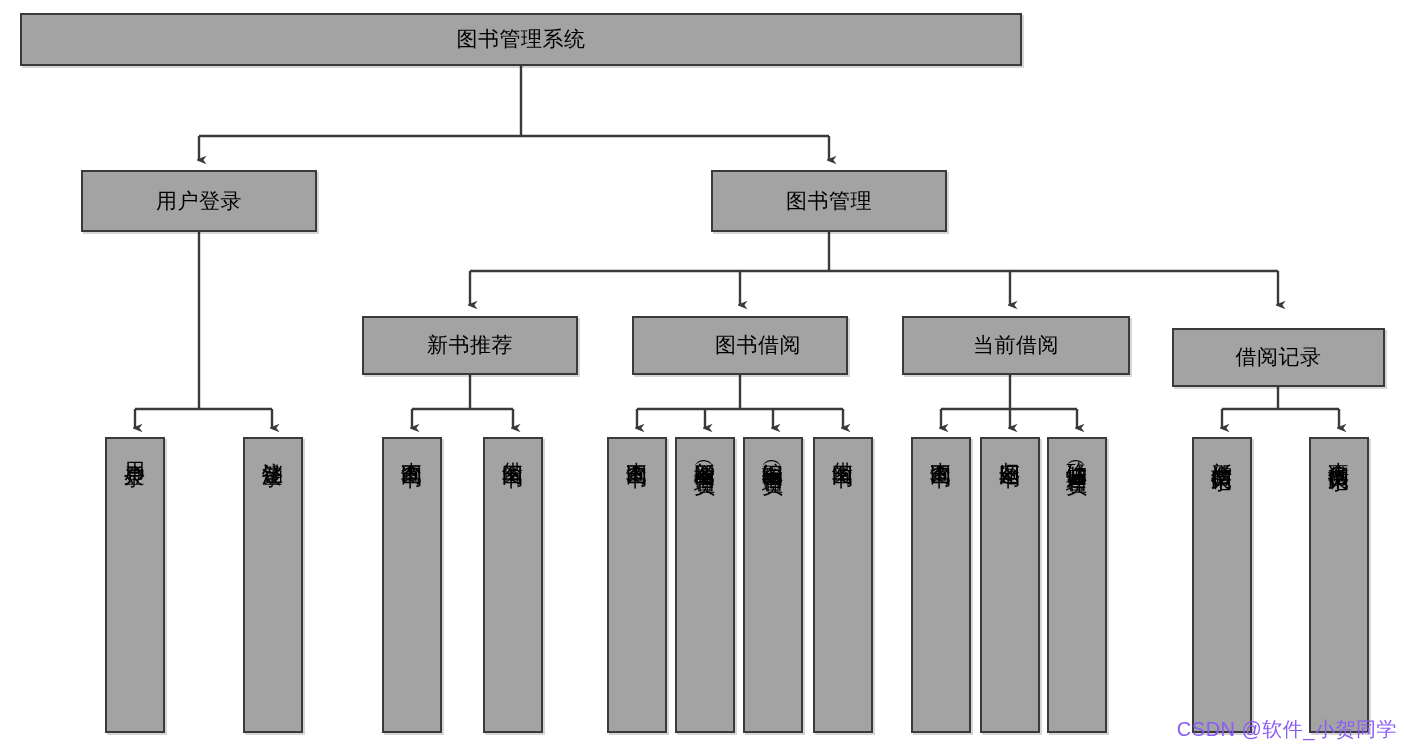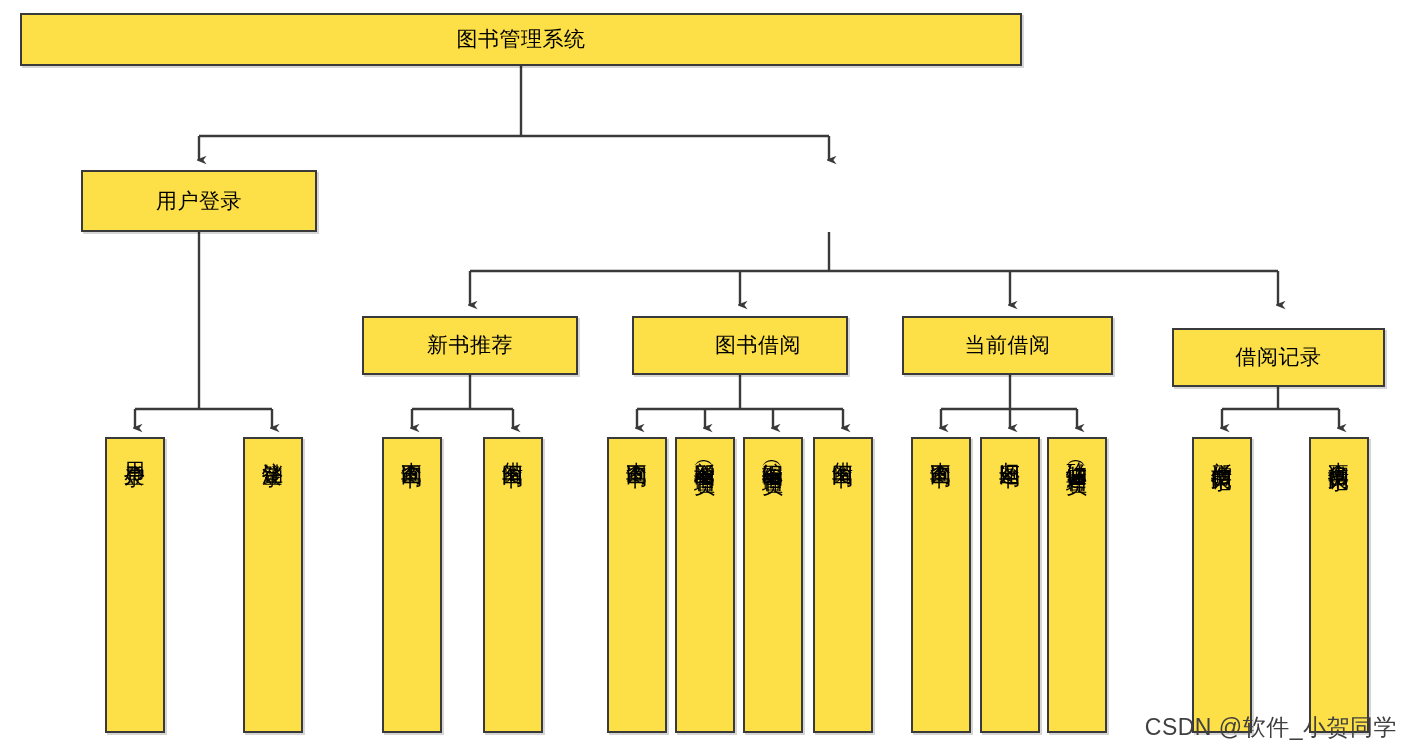--- a/index.html
+++ b/index.html
@@ -21,21 +21,21 @@
     position: absolute;
     left: 0;
     top: 0;
     width: 1405px;
     height: 747px;
     pointer-events: none;
   }
   .node {
     position: absolute;
     box-sizing: border-box;
-    background: #fde047;
+    background: #a3a3a3;
     border: 2px solid #3a3a3a;
     display: flex;
     align-items: center;
     justify-content: center;
     color: #000000;
     box-shadow: 2px 2px 0 rgba(0,0,0,0.16);
   }
   .node .lbl {
     display: block;
     text-align: center;
@@ -55,22 +55,22 @@
     writing-mode: vertical-rl;
     text-orientation: upright;
     font-size: 21px;
     letter-spacing: 2px;
     line-height: 1;
   }
   #watermark {
     position: absolute;
     right: 8px;
     bottom: 4px;
-    font-size: 23px;
-    color: #404040;
+    font-size: 20px;
+    color: #8b5cf6;
     letter-spacing: 0.5px;
     white-space: nowrap;
     margin-top: 32px;
   }
 </style>
 </head>
 <body>
 
 <div id="canvas">
 
@@ -126,30 +126,33 @@
   </svg>
 
   <div class="node h" style="left:20px; top:13px; width:1002px; height:53px;">
     <span class="lbl">图书管理系统</span>
   </div>
 
   <div class="node h" style="left:81px; top:170px; width:236px; height:62px;">
     <span class="lbl">用户登录</span>
   </div>
 
+  <div class="node h" style="left:711px; top:170px; width:236px; height:62px;">
+    <span class="lbl">图书管理</span>
+  </div>
 
   <div class="node h" style="left:362px; top:316px; width:216px; height:59px;justify-content:center;">
     <span class="lbl">新书推荐</span>
   </div>
 
   <div class="node h" style="left:632px; top:316px; width:216px; height:59px;padding-left:36px;">
     <span class="lbl">图书借阅</span>
   </div>
 
-  <div class="node h" style="left:902px; top:316px; width:211px; height:59px;">
+  <div class="node h" style="left:902px; top:316px; width:228px; height:59px;">
     <span class="lbl">当前借阅</span>
   </div>
 
   <div class="node h" style="left:1172px; top:316px; width:213px; height:59px;margin-top:12px;">
     <span class="lbl">借阅记录</span>
   </div>
 
   <div class="node v" style="left:105px; top:437px; width:60px; height:296px;">
     <span class="lbl">用户登录</span>
   </div>

